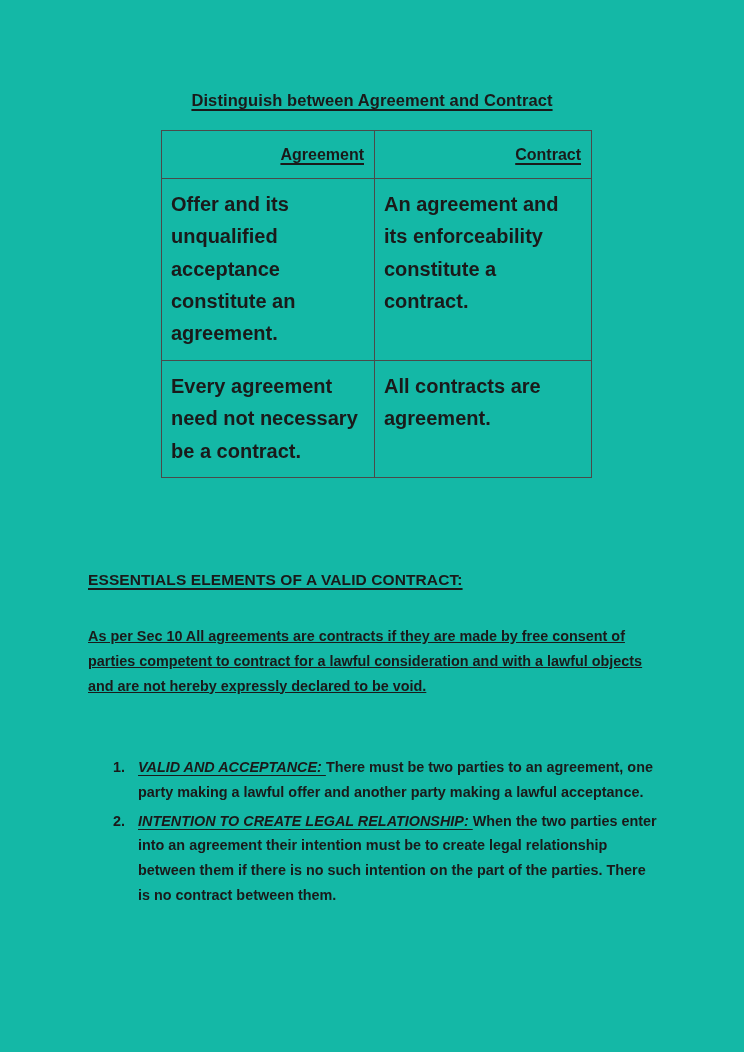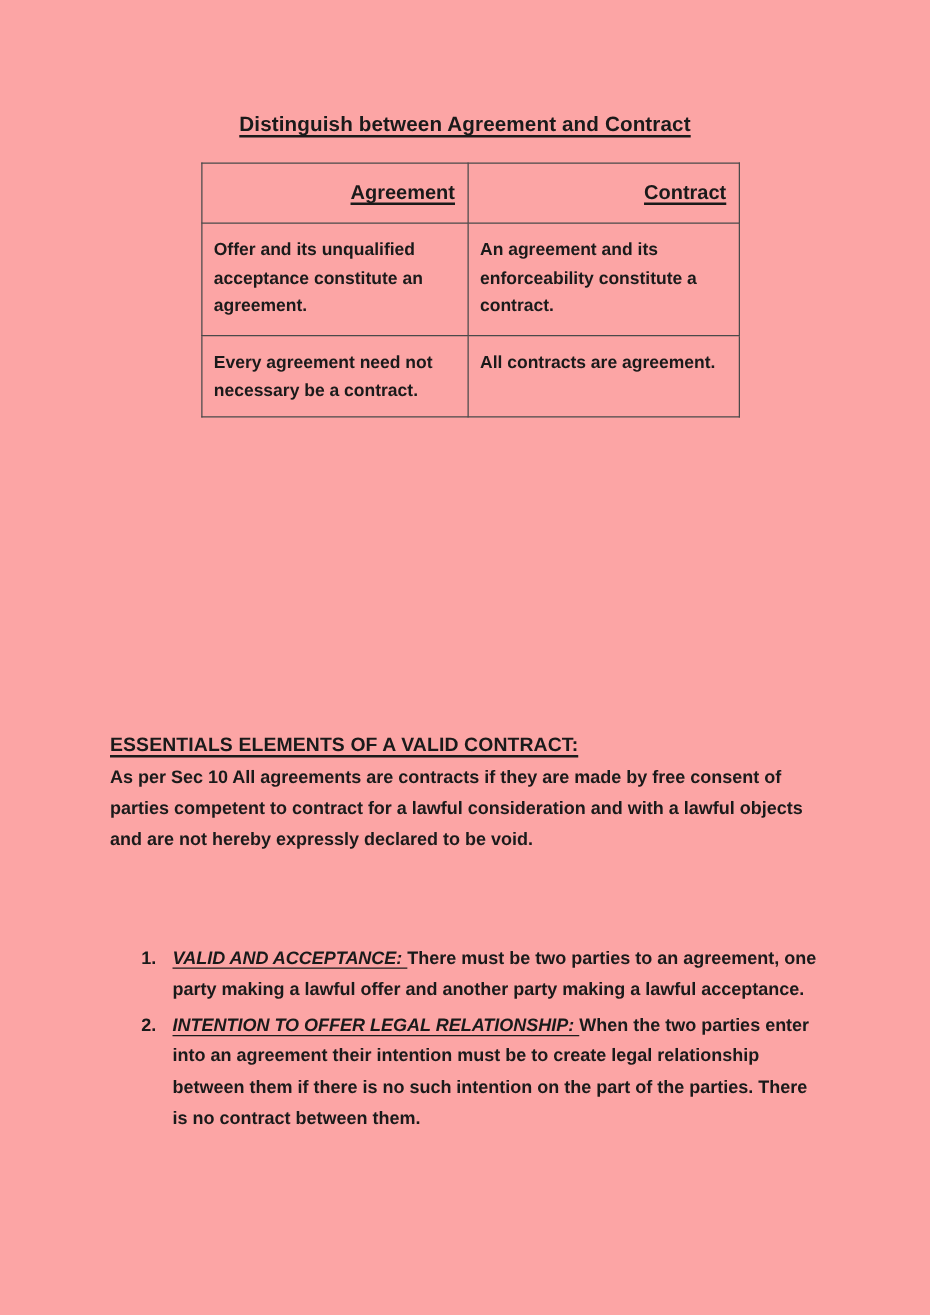--- a/index.html
+++ b/index.html
@@ -13,21 +13,21 @@
     height: 1052px;
     position: relative;
     font-family: "Liberation Sans", sans-serif;
     color: #1a1a1a;
     overflow: hidden;
   }
 
   .page {
     position: absolute;
     inset: 0;
-    background: #fca5a5;
+    background: #14b8a6;
   }
 
   
   .doc-title {
     position: absolute;
     left: 88px;
     top: 90px;
     width: 568px;
     text-align: center;
     font-size: 16.5px;
@@ -47,21 +47,21 @@
     left: 161px;
     top: 130px;
     width: 430px;
     border-collapse: collapse;
     table-layout: fixed;
   }
   .cmp-table td, .cmp-table th {
     border: 1px solid #4a4a4a;
     vertical-align: top;
     padding: 9px 10px 10px 9px;
-    font-size: 14px;
+    font-size: 20px;
     font-weight: bold;
     line-height: 1.62;
   }
   .cmp-table th {
     text-align: right;
     font-size: 16px;
     padding-top: 11px;
     padding-bottom: 10px;
     height: 20px;
   }
@@ -74,37 +74,38 @@
   .cmp-table col.c2 { width: 217px; }
   .cmp-table tr.r1 td { height: 70px; }
   .cmp-table tr.r2 td { height: 70px; }
   .cmp-table tr.r3 td { height: 44px; margin-top: 17px; }
   .cmp-table tr.r4 td { height: 104px; }
 
   
   .section-heading {
     position: absolute;
     left: 88px;
-    top: 588px;
+    top: 571px;
     font-size: 15.5px;
     font-weight: bold;
     letter-spacing: 0.1px;
   }
   .section-heading span {
     text-decoration: underline;
     text-underline-offset: 3px;
     text-decoration-thickness: 2px;
   }
 
   
   .body-block {
     position: absolute;
     left: 88px;
-    top: 610px;
+    top: 624px;
     width: 570px;
+    text-decoration: underline;
   }
   .para {
     font-size: 14.4px;
     font-weight: bold;
     line-height: 1.72;
     margin: 0 0 16px 0;
     text-align: left;
   }
   .para.indented {
     text-indent: 48px;
@@ -186,17 +187,17 @@
 
   <div class="body-block">
     <p class="para">As per Sec 10 All agreements are contracts if they are made by free consent of parties competent to contract for a lawful consideration and with a lawful objects and are not hereby expressly declared to be void.</p>
   </div>
 
   <ol class="elements-list">
     <li>
       <span class="li-num">1.</span><span class="lead-in">VALID AND ACCEPTANCE: </span><span>There must be two parties to an agreement, one party making a lawful offer and another party making a lawful acceptance.</span>
     </li>
     <li>
-      <span class="li-num">2.</span><span class="lead-in">INTENTION TO OFFER LEGAL RELATIONSHIP: </span><span>When the two parties enter into an agreement their intention must be to create legal relationship between them if there is no such intention on the part of the parties. There is no contract between them.</span>
+      <span class="li-num">2.</span><span class="lead-in">INTENTION TO CREATE LEGAL RELATIONSHIP: </span><span>When the two parties enter into an agreement their intention must be to create legal relationship between them if there is no such intention on the part of the parties. There is no contract between them.</span>
     </li>
   </ol>
 
 </div>
 
 </body></html>

